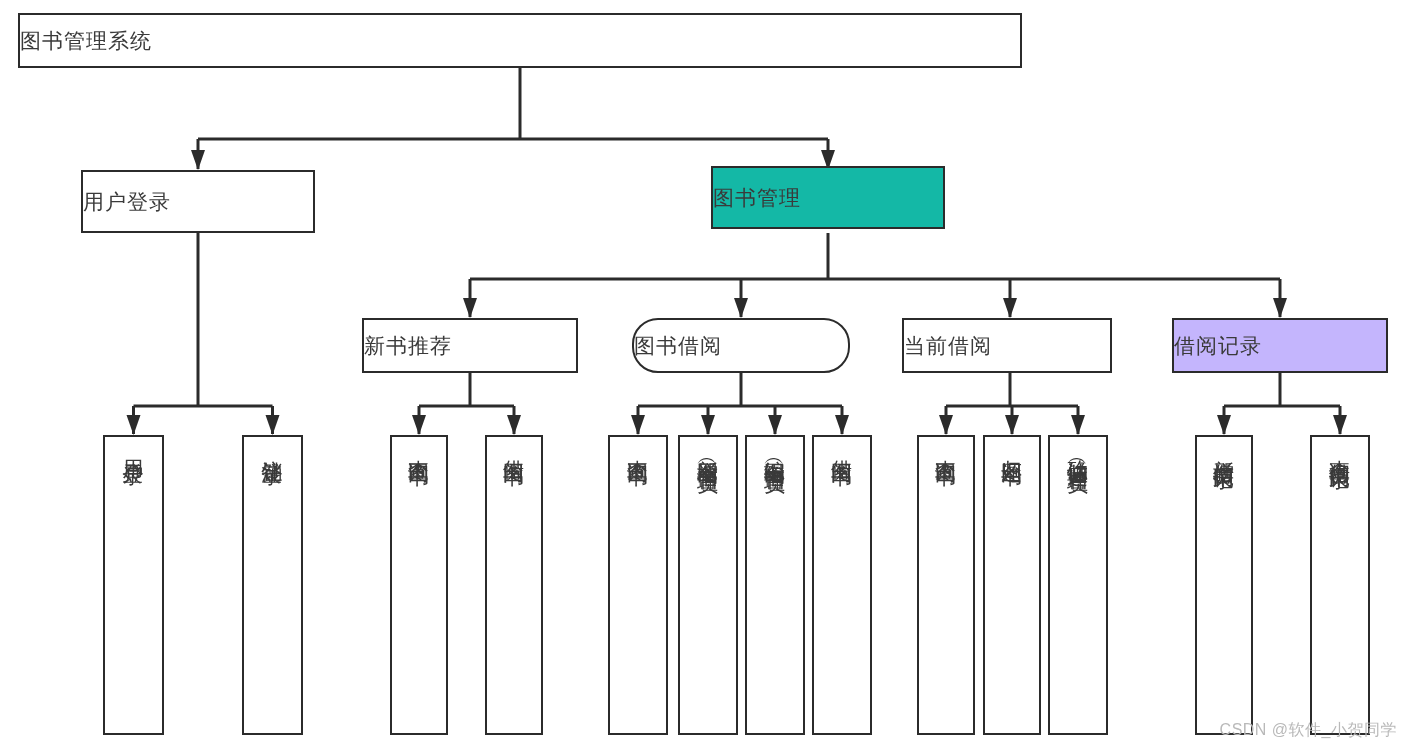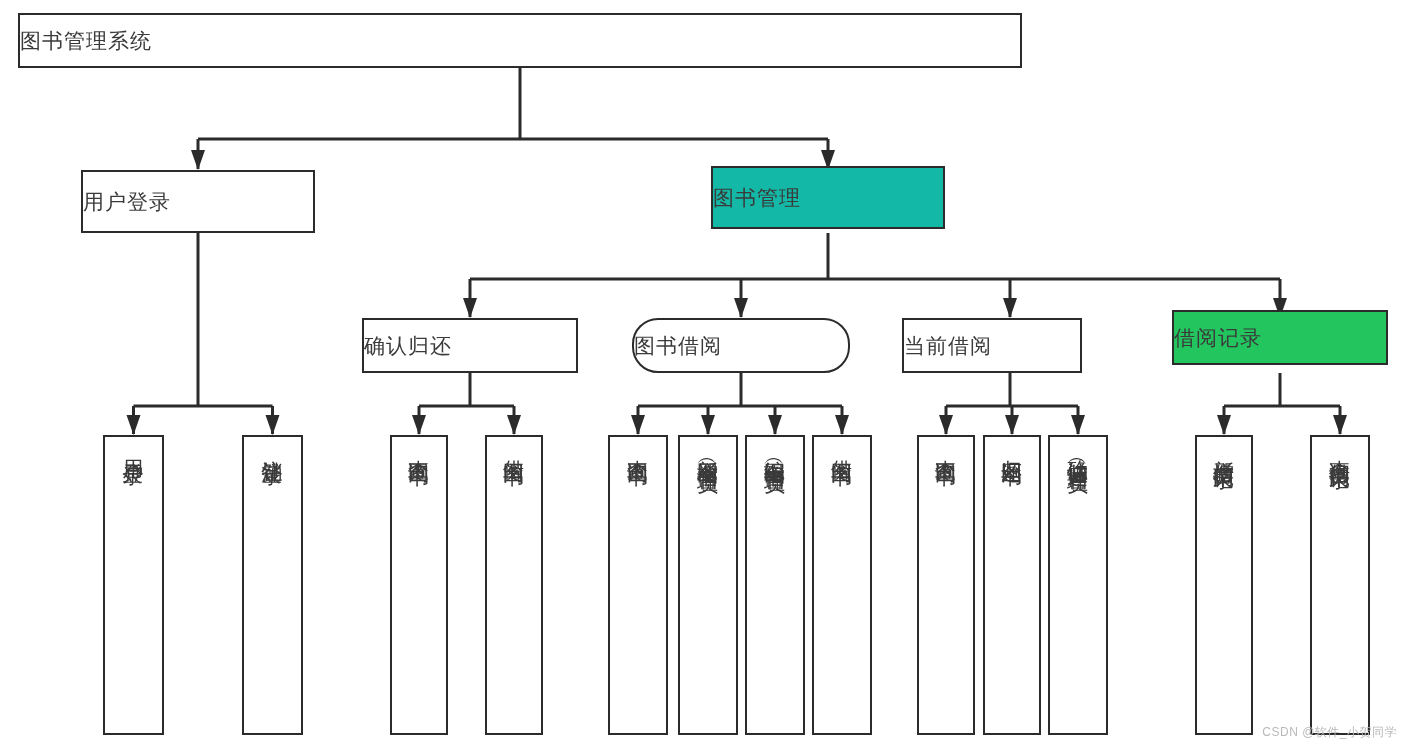--- a/index.html
+++ b/index.html
@@ -5,21 +5,21 @@
   html,body{margin:0;padding:0;background:#ffffff;}
   body{font-family:"Liberation Sans","DejaVu Sans",sans-serif;}
   #canvas{position:relative;width:1405px;height:747px;background:#fff;overflow:hidden;}
   #edges{position:absolute;left:0;top:0;width:1405px;height:747px;}
   .node{position:absolute;box-sizing:border-box;background:#ffffff;border:2px solid #2b2b2b;
         display:flex;align-items:center;text-align:center;color:#3a3a3a;}
   .node.horiz{font-size:21px;letter-spacing:1px;}
   .node.vert{writing-mode:vertical-rl;text-orientation:upright;font-size:21px;
              padding:6px 0;letter-spacing:2px;line-height:1;}
   .node.vert .lbl{writing-mode:vertical-rl;text-orientation:upright;white-space:nowrap;}
-  .watermark{position:absolute;right:8px;bottom:6px;font-size:12px;color:#b9b9b9;
+  .watermark{position:absolute;right:8px;bottom:6px;font-size:16px;color:#b9b9b9;
              letter-spacing:0.5px;white-space:nowrap;pointer-events:none;}
 </style>
 </head>
 <body>
 
 <div id="canvas">
   <svg id="edges" viewBox="0 0 1405 747">
       <line x1="520" y1="68" x2="520" y2="139" stroke="#2b2b2b" stroke-width="3"></line>
       <line x1="198" y1="139" x2="828" y2="139" stroke="#2b2b2b" stroke-width="3"></line>
       <line x1="198" y1="139" x2="198" y2="169" stroke="#2b2b2b" stroke-width="3"></line>
@@ -77,29 +77,29 @@
       <div class="node horiz" style="left: 18px; top: 13px; width: 1004px; height: 55px; border-color: rgb(43, 43, 43); background: rgb(255, 255, 255); color: rgb(58, 58, 58);">
         <span class="lbl">图书管理系统</span>
       </div>
       <div class="node horiz" style="left: 81px; top: 170px; width: 234px; height: 63px; border-color: rgb(43, 43, 43); background: rgb(255, 255, 255); color: rgb(58, 58, 58);">
         <span class="lbl">用户登录</span>
       </div>
       <div class="node horiz" style="left: 711px; top: 166px; width: 234px; height: 63px; border-color: rgb(43, 43, 43); background: #14b8a6; color: rgb(58, 58, 58);">
         <span class="lbl">图书管理</span>
       </div>
       <div class="node horiz" style="left: 362px; top: 318px; width: 216px; height: 55px; border-color: rgb(43, 43, 43); background: rgb(255, 255, 255); color: rgb(58, 58, 58);">
-        <span class="lbl">确认归还</span>
+        <span class="lbl">新书推荐</span>
       </div>
       <div class="node horiz" style="left: 632px; top: 318px; width: 218px; height: 55px; border-color: rgb(43, 43, 43); background: rgb(255, 255, 255); color: rgb(58, 58, 58); border-radius: 26px;">
         <span class="lbl">图书借阅</span>
       </div>
-      <div class="node horiz" style="left: 902px; top: 318px; width: 180px; height: 55px; border-color: rgb(43, 43, 43); background: rgb(255, 255, 255); color: rgb(58, 58, 58);">
+      <div class="node horiz" style="left: 902px; top: 318px; width: 210px; height: 55px; border-color: rgb(43, 43, 43); background: rgb(255, 255, 255); color: rgb(58, 58, 58);">
         <span class="lbl">当前借阅</span>
       </div>
-      <div class="node horiz" style="left: 1172px; top: 310px; width: 216px; height: 55px; border-color: rgb(43, 43, 43); background: #22c55e; color: rgb(58, 58, 58);">
+      <div class="node horiz" style="left: 1172px; top: 318px; width: 216px; height: 55px; border-color: rgb(43, 43, 43); background: #c4b5fd; color: rgb(58, 58, 58);">
         <span class="lbl">借阅记录</span>
       </div>
       <div class="node vert" style="left: 103px; top: 435px; width: 61px; height: 300px; border-color: rgb(43, 43, 43); background: rgb(255, 255, 255); color: rgb(58, 58, 58);">
         <span class="lbl">用户登录</span>
       </div>
       <div class="node vert" style="left: 242px; top: 435px; width: 61px; height: 300px; border-color: rgb(43, 43, 43); background: rgb(255, 255, 255); color: rgb(58, 58, 58);">
         <span class="lbl">注销登录</span>
       </div>
       <div class="node vert" style="left: 390px; top: 435px; width: 58px; height: 300px; border-color: rgb(43, 43, 43); background: rgb(255, 255, 255); color: rgb(58, 58, 58);">
         <span class="lbl">查询图书</span>

